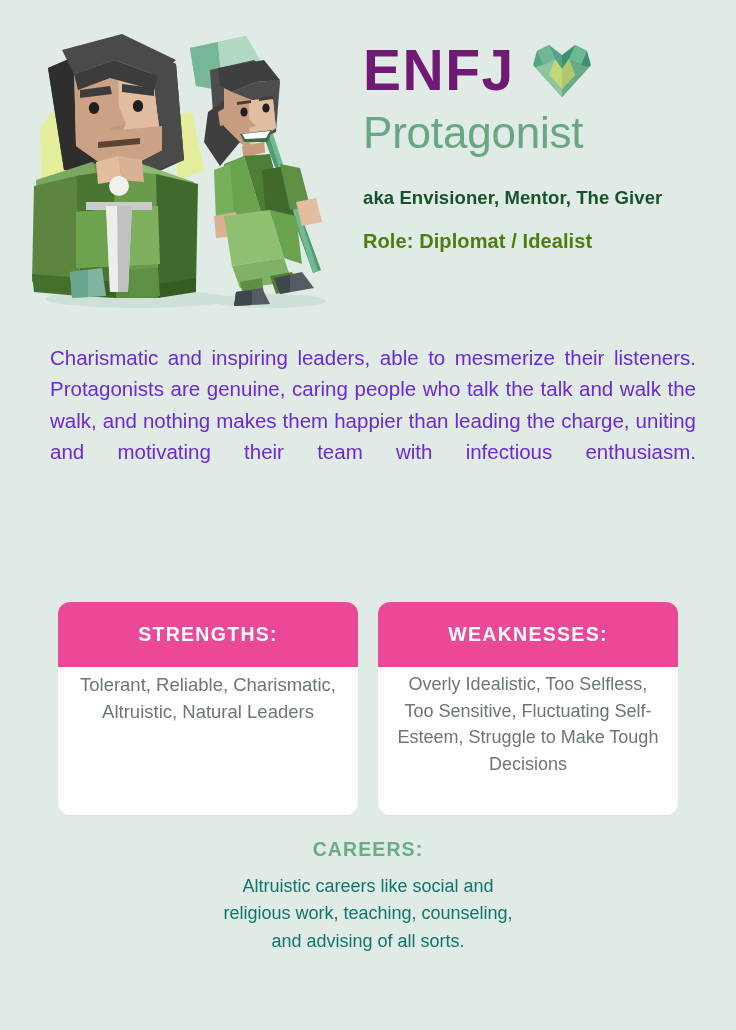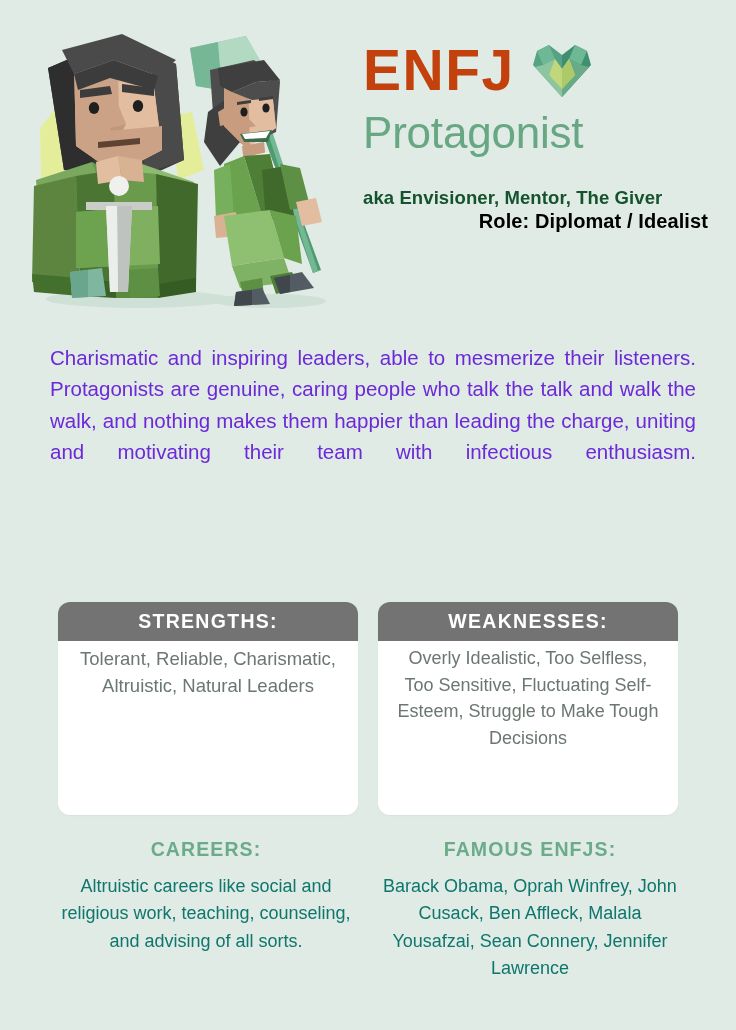--- a/index.html
+++ b/index.html
@@ -13,35 +13,35 @@
   .poster { position:relative; width:736px; height:1030px; }
 
   
   .header { position:relative; height:318px; }
   .illustration { position:absolute; left:18px; top:20px; width:330px; height:292px; }
   .illustration svg { display:block; }
 
   .title-block { position:absolute; left:363px; top:42px; width:345px; }
   .type-row { display:flex; align-items:center; gap:16px; }
   .type-code {
-    font-size:57px; font-weight:bold; color:#c2410c;
+    font-size:57px; font-weight:bold; color:#701a75;
     letter-spacing:1.5px; line-height:1;
   }
   .heart-icon { width:62px; height:56px; flex:none; }
   .nickname {
     font-size:44px; color:#67a783; font-weight:normal;
     line-height:1.08; margin-top:10px; letter-spacing:-0.2px;
   }
   .aka {
     font-size:18.5px; color:#14532d; font-weight:bold;
     line-height:1.38; margin-top:28px; letter-spacing:0.1px;
   }
   .role {
-    font-size:20px; color:#000000; font-weight:bold;
-    letter-spacing:0.1px;text-align:right;
+    font-size:20px; color:#4d7c0f; font-weight:bold;
+    margin-top:20px; letter-spacing:0.1px;
   }
 
   
   .quote {
     margin:8px 42px 0 42px;
     text-align:center;
     font-size:24.5px;
     font-weight:bold;
     color:#67a783;
     line-height:1.33;
@@ -65,22 +65,22 @@
   }
   .card {
     width:300px; height:213px;
     background:#ffffff;
     border-radius:12px;
     overflow:hidden;
     display:flex; flex-direction:column;
     box-shadow:0 1px 2px rgba(0,0,0,0.04);
   }
   .card-header {
-    background:#737373;
-    height:39px;
+    background:#ec4899;
+    height:65px;
     display:flex; align-items:center; justify-content:center;
     color:#ffffff;
     font-size:19.5px;
     font-weight:bold;
     letter-spacing:1.3px;
   }
   .card-body {
     flex:1;
     display:flex; align-items:flex-start; justify-content:center;
     padding:4px 18px 0 18px;
@@ -269,19 +269,15 @@
       <div class="card-header">WEAKNESSES:</div>
       <div class="card-body weak">Overly Idealistic, Too Selfless, Too Sensitive, Fluctuating Self-Esteem, Struggle to Make Tough Decisions</div>
     </div>
   </div>
 
   <div class="footer">
     <div class="fcol">
       <h3>CAREERS:</h3>
       <p>Altruistic careers like social and religious work, teaching, counseling, and advising of all sorts.</p>
     </div>
-    <div class="fcol">
-      <h3>FAMOUS ENFJS:</h3>
-      <p>Barack Obama, Oprah Winfrey, John Cusack, Ben Affleck, Malala Yousafzai, Sean Connery, Jennifer Lawrence</p>
-    </div>
   </div>
 
 </div>
 
 </body></html>

